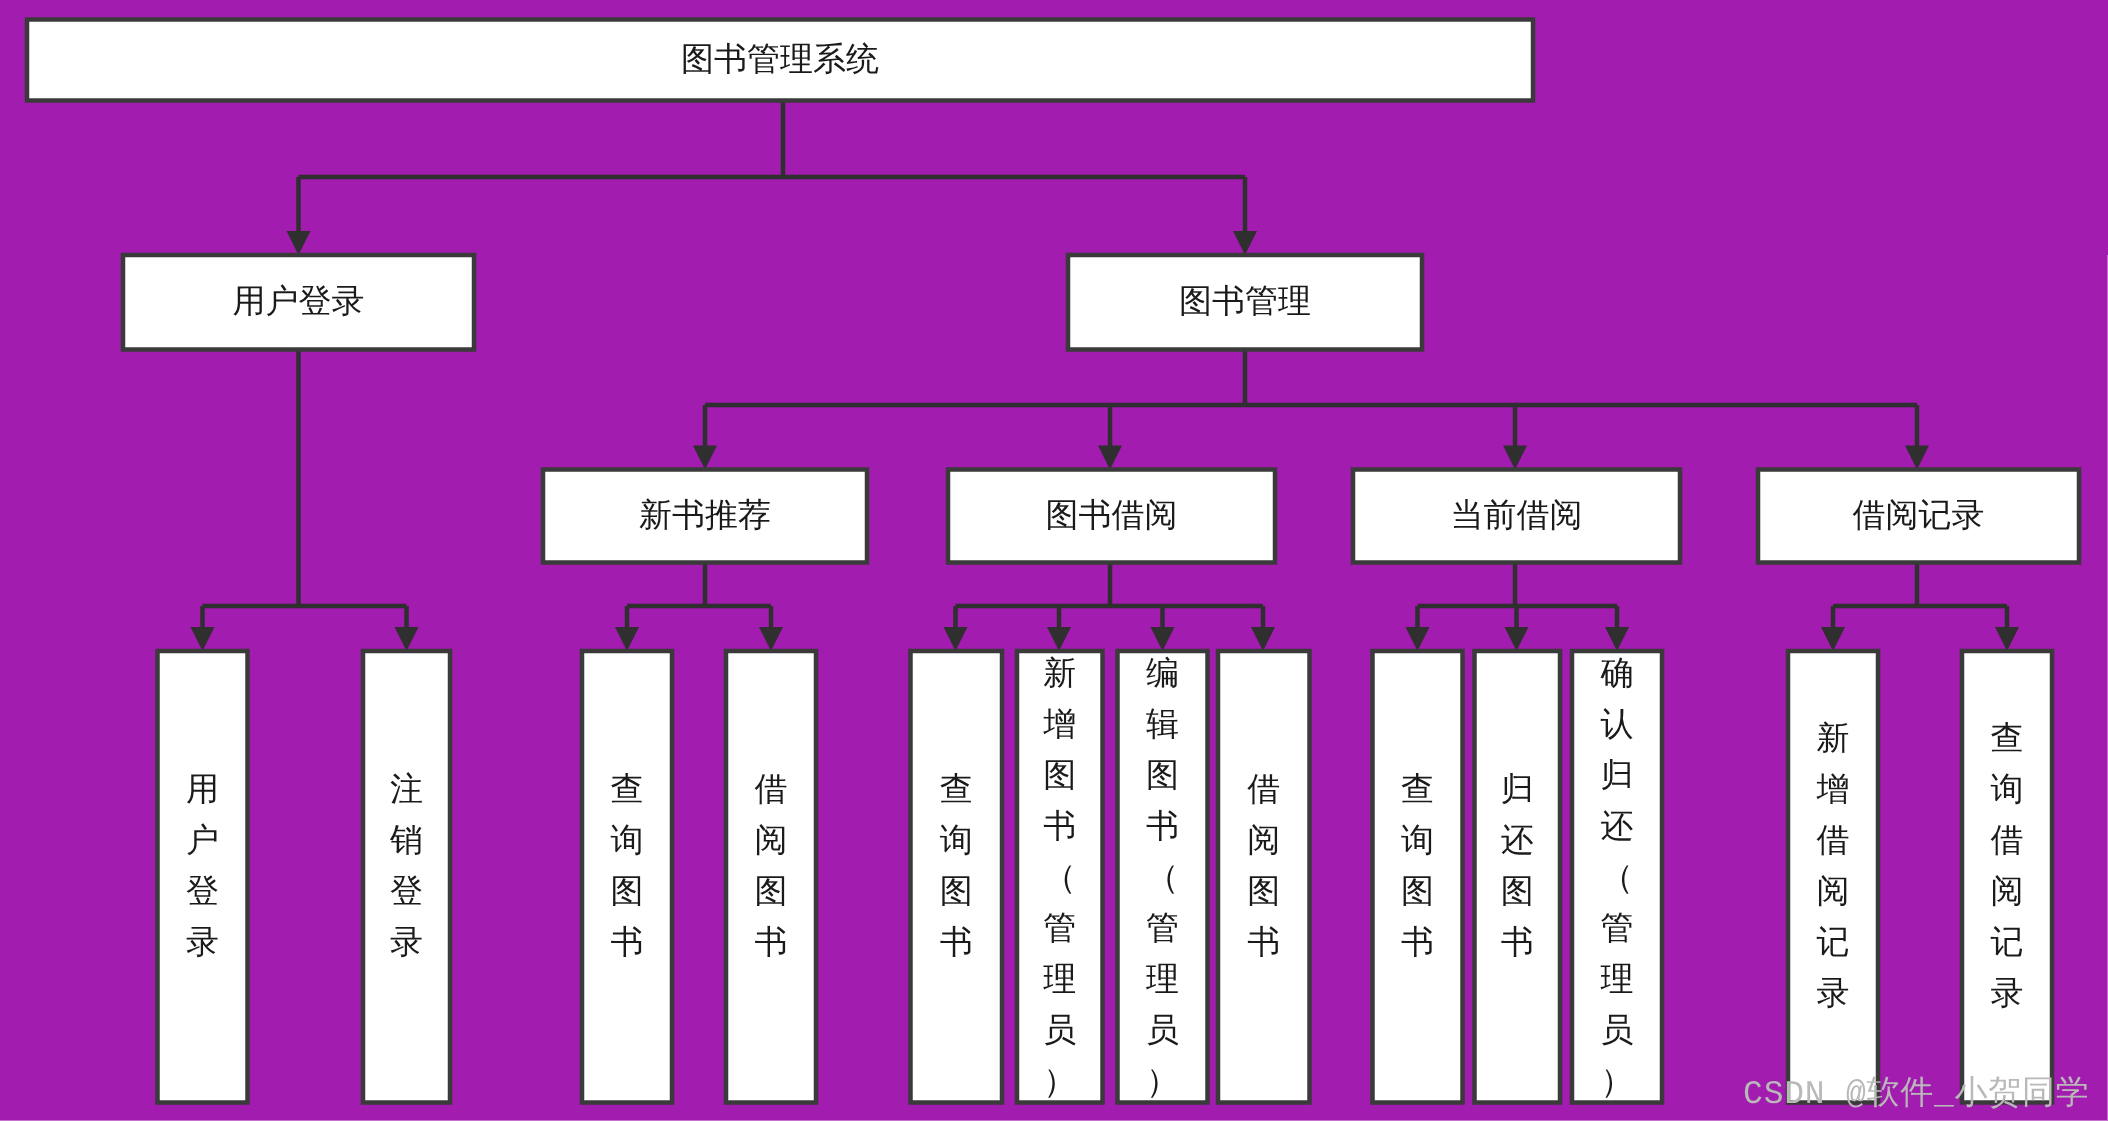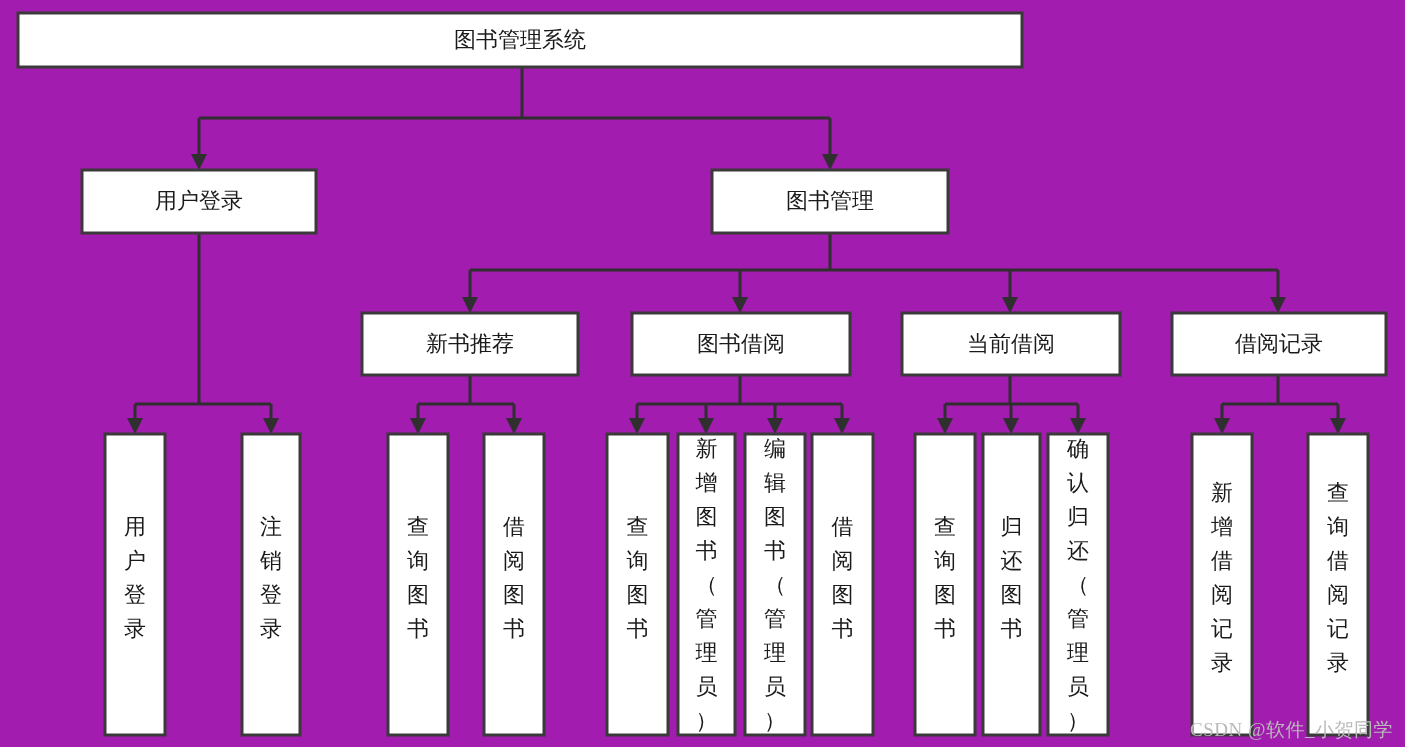--- a/index.html
+++ b/index.html
@@ -54,22 +54,22 @@
   .node-label-v {
     font-family: "Liberation Sans", "DejaVu Sans", sans-serif;
     font-size: 22px;
     fill: #1a1a1a;
     text-anchor: middle;
   }
   .watermark {
     position: absolute;
     right: 12px;
     bottom: 4px;
-    font-family: Liberation Serif, serif;
-    font-size: 19px;
+    font-family: Liberation Mono, monospace;
+    font-size: 22px;
     color: #b9b9b9;
     letter-spacing: 0.5px;
     user-select: none;
     pointer-events: none;
   }
 </style>
 </head>
 <body>
 
 <div id="diagram-root">

